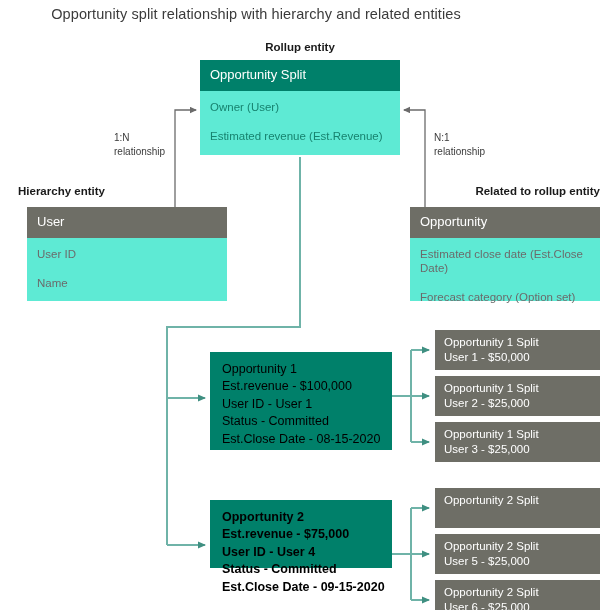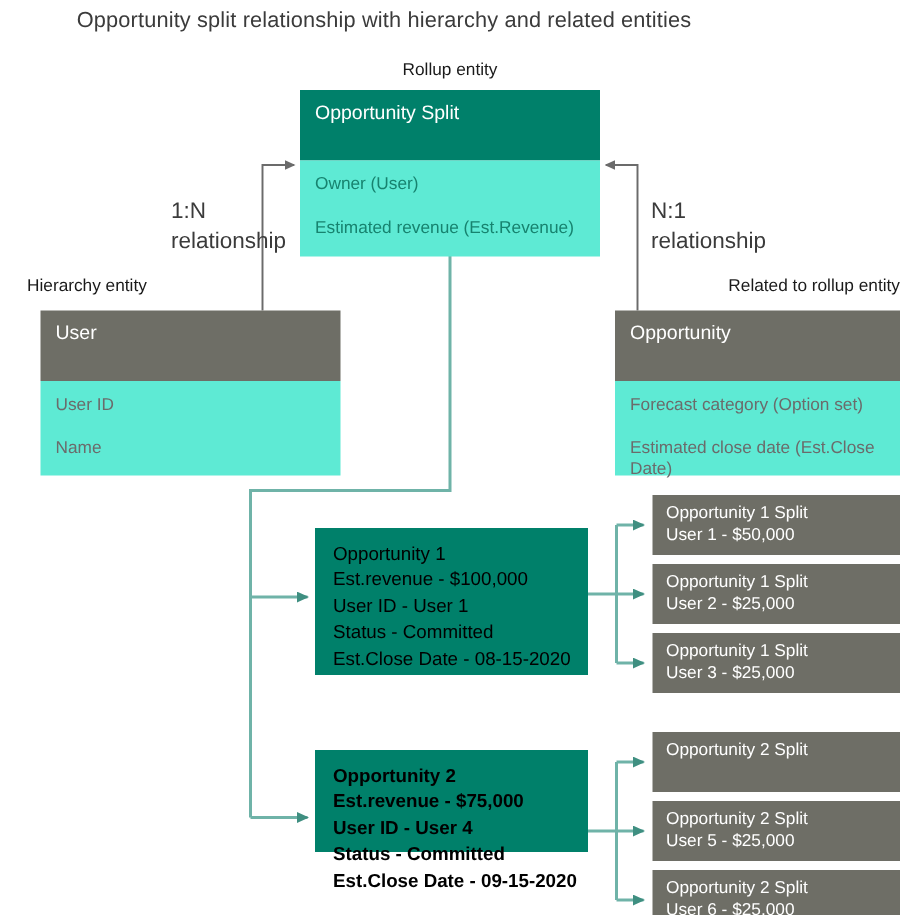--- a/index.html
+++ b/index.html
@@ -37,34 +37,34 @@
     width: 512px;
     text-align: center;
     font-size: 14.5px;
     color: #3b3b3b;
     letter-spacing: .1px;
   }
 
   
   .caption {
     font-size: 11.5px;
-    font-weight: normal;
+    font-weight: bold;
     color: #1a1a1a;
     white-space: nowrap;
   }
   #cap-rollup  { left: 200px; top: 41px; width: 200px; text-align: center; }
   #cap-hier    { left: 18px;  top: 185px; }
   #cap-related { left: 440px; top: 185px; width: 160px; text-align: right; }
 
   
   .entity { position: absolute; }
   .entity .ehead {
     font-size: 13px;
     color: #ffffff;
-    padding: 8px 10px 25px 10px;
+    padding: 8px 10px 9px 10px;
     line-height: 1.1;
     box-sizing: border-box;
   }
   .entity .ebody {
     background: #5eead4;
     box-sizing: border-box;
     padding: 3px 10px 8px 10px;
   }
   .entity .efield {
     font-size: 11.5px;
@@ -78,21 +78,21 @@
 
   #ent-split { left: 200px; top: 60px;  width: 200px; }
   #ent-split .ebody { height: 64px; }
   #ent-user  { left: 0px;   top: 207px; width: 200px; margin-left: 27px; }
   #ent-user .ebody { height: 63px; }
   #ent-opp   { left: 410px; top: 207px; width: 200px; }
   #ent-opp .ebody { height: 63px; }
 
   
   .rel-label {
-    font-size: 15px;
+    font-size: 10px;
     color: #3b3b3b;
     line-height: 1.35;
     white-space: nowrap;
   }
   #rel-left  { left: 114px; top: 131px; }
   #rel-right { left: 434px; top: 131px; }
 
   
   .opp-card {
     position: absolute;
@@ -178,22 +178,22 @@
     <div class="ehead">User</div>
     <div class="ebody">
       <div class="efield">User ID</div>
       <div class="efield">Name</div>
     </div>
   </div>
 
   <div class="entity gray" id="ent-opp">
     <div class="ehead">Opportunity</div>
     <div class="ebody">
+      <div class="efield">Estimated close date (Est.Close Date)</div>
       <div class="efield">Forecast category (Option set)</div>
-      <div class="efield">Estimated close date (Est.Close Date)</div>
     </div>
   </div>
 
   <div class="abs rel-label" id="rel-left">
     <div>1:N</div>
     <div>relationship</div>
   </div>
   <div class="abs rel-label" id="rel-right">
     <div>N:1</div>
     <div>relationship</div>

